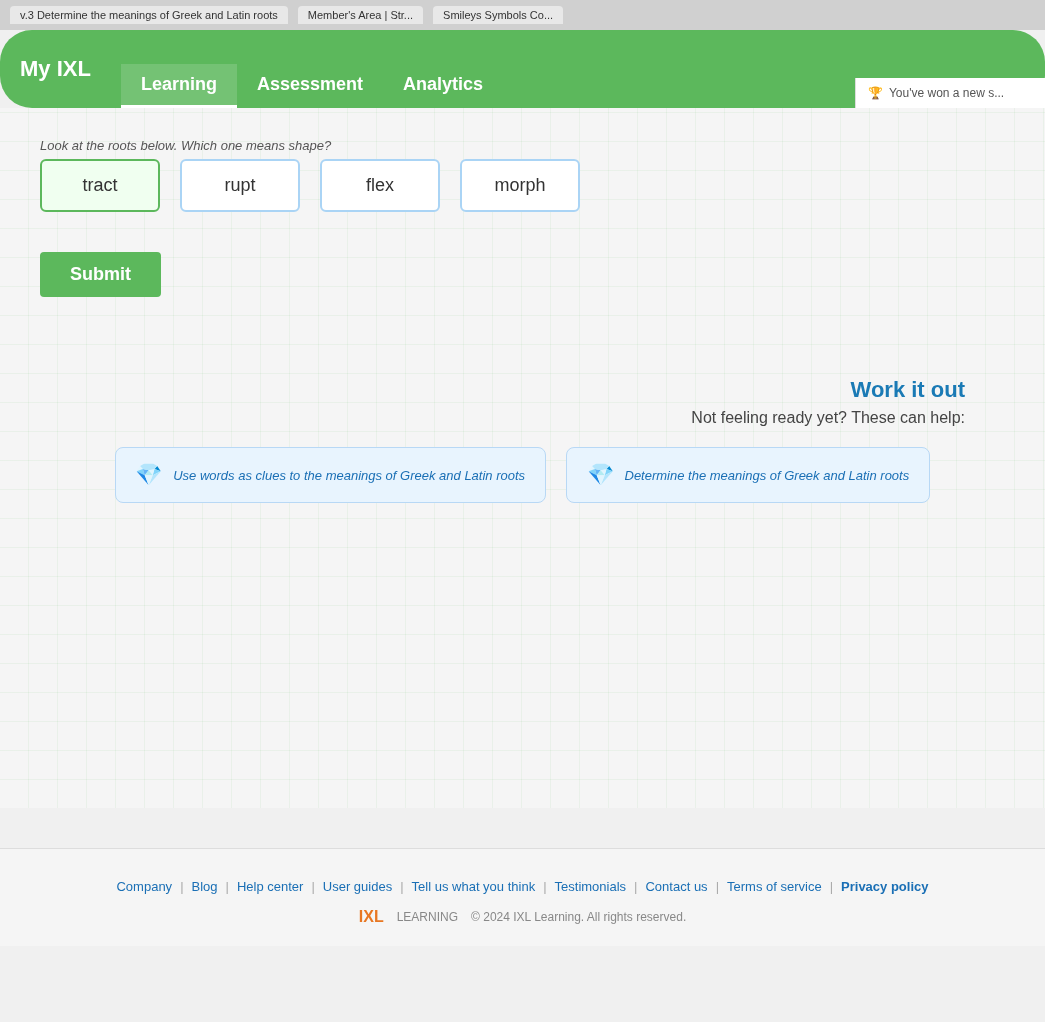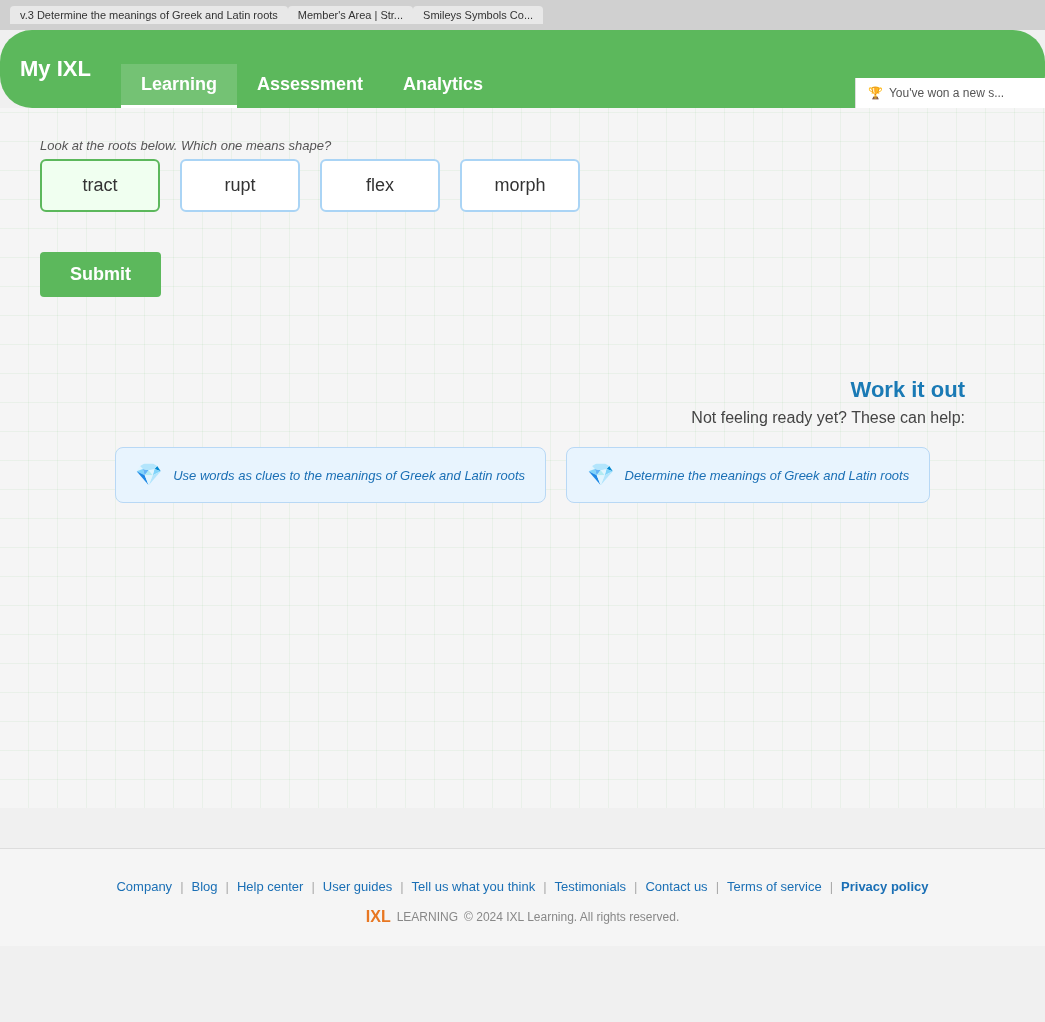--- a/index.html
+++ b/index.html
@@ -47,20 +47,21 @@
     }
 
     
     .browser-tabs {
       background: #d0d0d0;
       display: flex;
       align-items: center;
       height: 30px;
       padding: 0 10px;
       font-size: 12px;
+      gap: 10px;
     }
     .browser-tab-item {
       background: #e8e8e8;
       padding: 3px 10px;
       border-radius: 4px 4px 0 0;
       font-size: 11px;
       color: #333;
     }
 
     
@@ -271,21 +272,21 @@
       color: #1a6fb5;
       cursor: pointer;
       text-decoration: none;
     }
     .footer-link.bold { font-weight: bold; }
     .footer-sep { color: #aaa; }
     .footer-logo {
       display: flex;
       align-items: center;
       justify-content: center;
-      gap: 6px;
+      gap: 13px;
       font-size: 12px;
       color: #888;
       margin-top: 14px;
     }
     .ixl-logo-text {
       font-weight: bold;
       color: #e87722;
       font-size: 16px;
     }
   </style>

